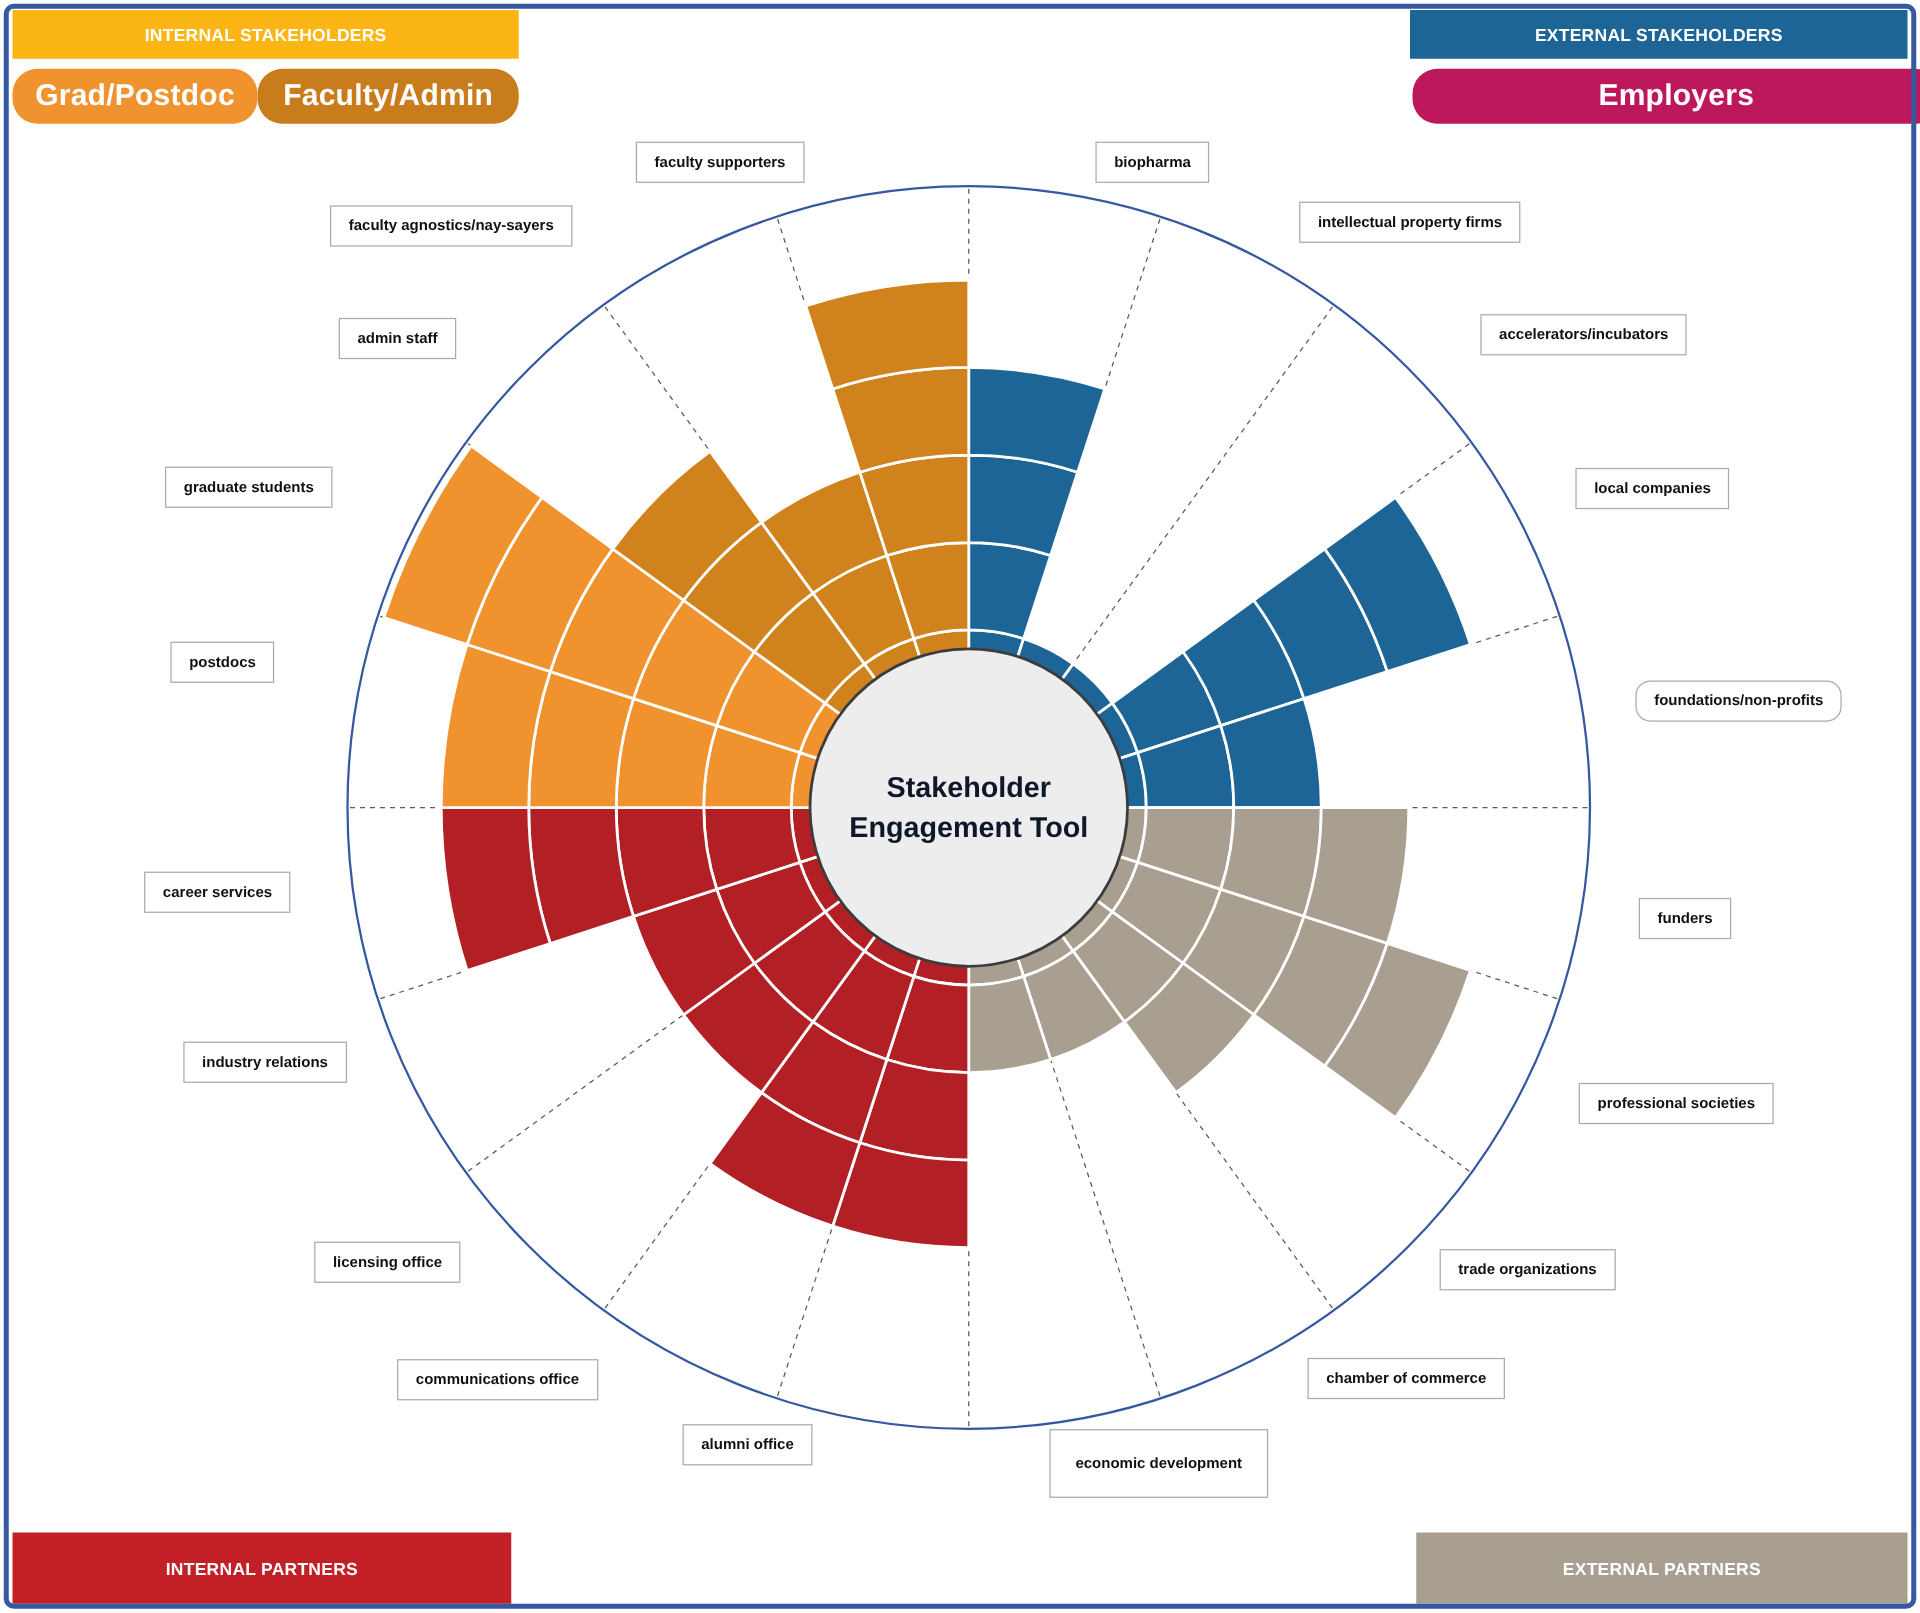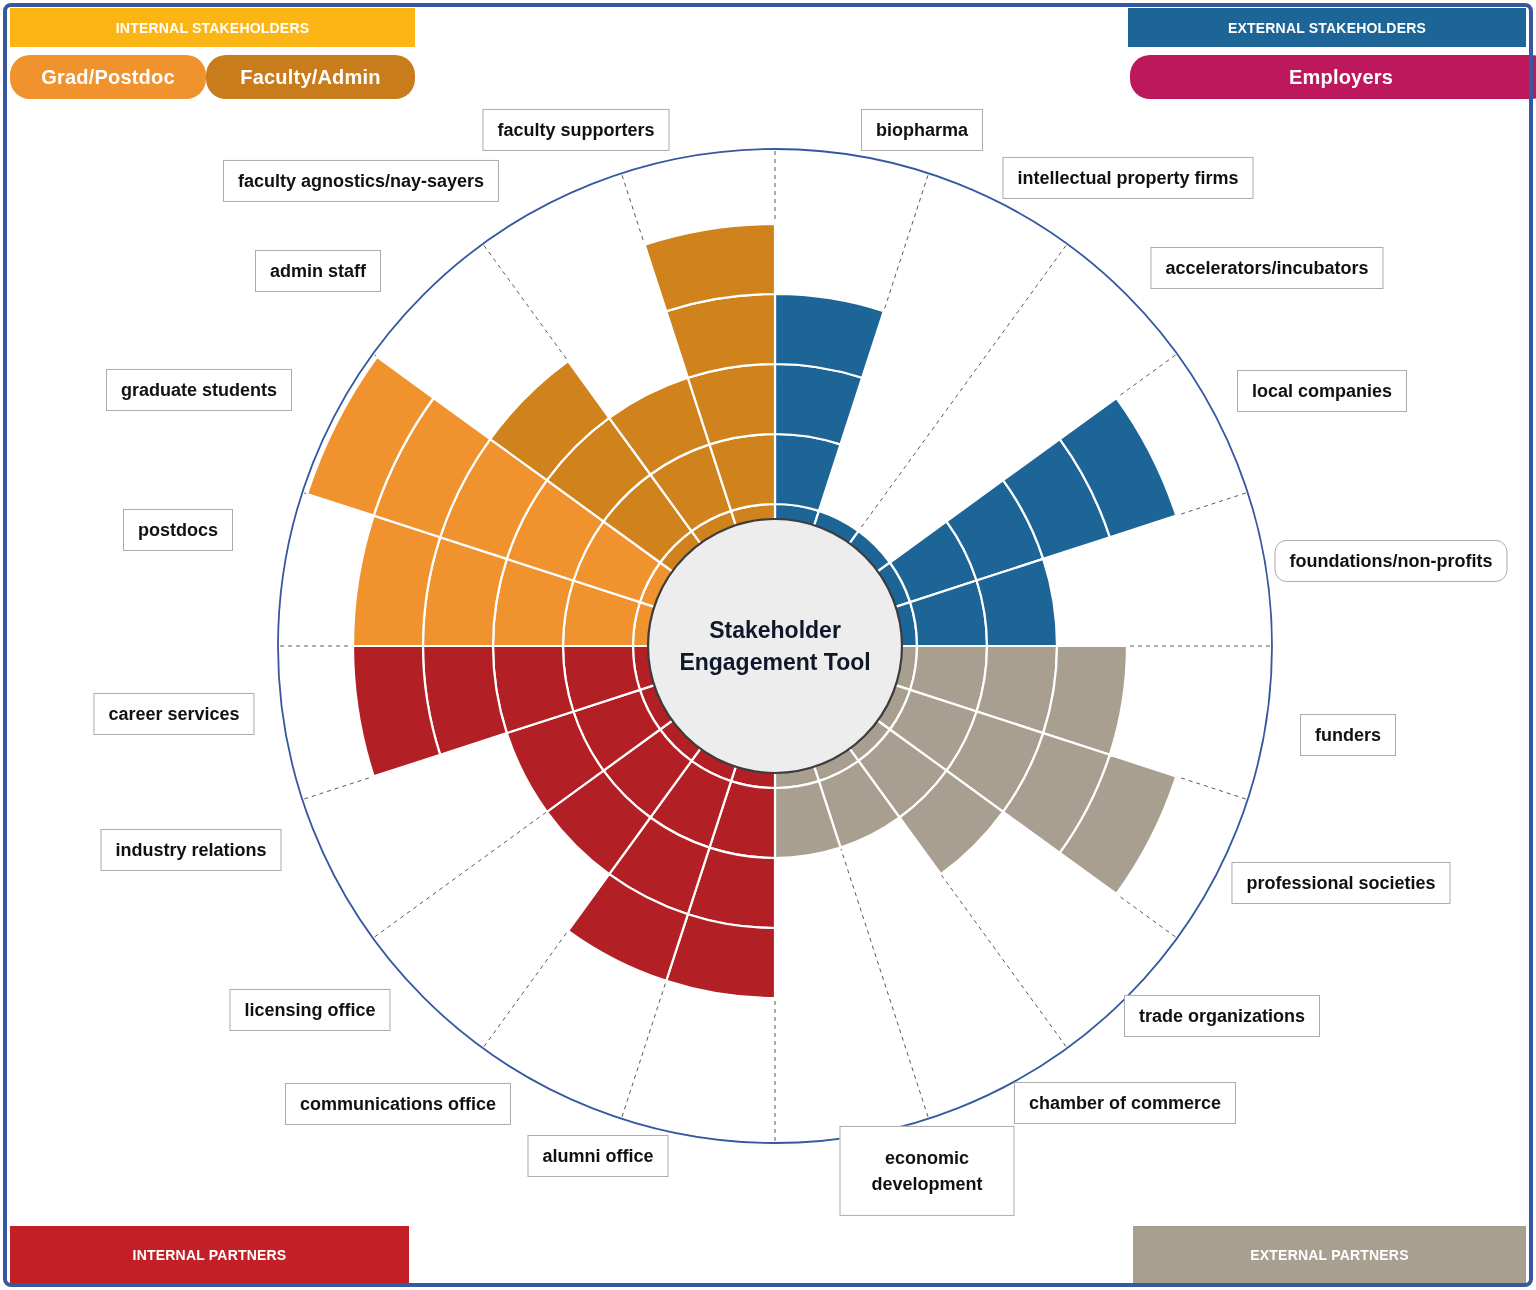--- a/index.html
+++ b/index.html
@@ -2,23 +2,23 @@
 <html><head>
 <meta charset="utf-8">
 <style>
   html,body{margin:0;padding:0;background:#ffffff;font-family:"Liberation Sans",sans-serif;}
   #page{position:relative;width:1536px;height:1290px;background:#ffffff;overflow:hidden;}
   #frame{position:absolute;inset:3px;border:4px solid #3558A0;border-radius:8px;pointer-events:none;}
   #wheel{position:absolute;left:0;top:0;}
   .hdr{position:absolute;display:flex;align-items:center;justify-content:center;
        color:#ffffff;font-weight:bold;letter-spacing:0.2px;}
   .hdr-main{font-size:14px;}
-  .hdr-sub{font-size:20px;border-radius:20px;}
+  .hdr-sub{font-size:24px;border-radius:20px;}
   .wedge-label{position:absolute;transform:translate(-50%,-50%);background:#ffffff;
-       border:1px solid #ABABAB;padding:7px 14px;font-size:18px;font-weight:bold;
+       border:1px solid #ABABAB;padding:7px 14px;font-size:12px;font-weight:bold;
        color:#111111;white-space:nowrap;text-align:center;line-height:1.45;}
   .wedge-label.wrap{white-space:normal;padding:18px 4px;}
   #center-title{position:absolute;left:775px;top:646px;transform:translate(-50%,-50%);
        width:230px;text-align:center;font-size:23px;font-weight:bold;color:#0f172a;line-height:1.4;}
 </style>
 </head>
 <body>
 
 <div id="page">
 
@@ -141,21 +141,21 @@
       <div class="wedge-label" style="left: 1322px; top: 391px;">local companies</div>
       <div class="wedge-label" style="left: 1391px; top: 561px; border-radius: 12px;">foundations/non-profits</div>
       <div class="wedge-label" style="left: 1348px; top: 735px;">funders</div>
       <div class="wedge-label" style="left: 1341px; top: 883px;">professional societies</div>
       <div class="wedge-label" style="left: 1222px; top: 1016px;">trade organizations</div>
       <div class="wedge-label" style="left: 1125px; top: 1103px;">chamber of commerce</div>
       <div class="wedge-label wrap" style="left: 927px; top: 1171px; width: 165px;">economic development</div>
       <div class="wedge-label" style="left: 598px; top: 1156px;">alumni office</div>
       <div class="wedge-label" style="left: 398px; top: 1104px;">communications office</div>
       <div class="wedge-label" style="left: 310px; top: 1010px;">licensing office</div>
-      <div class="wedge-label" style="left: 191px; top: 850px;">industry relations</div>
+      <div class="wedge-label" style="left: 212px; top: 850px;">industry relations</div>
       <div class="wedge-label" style="left: 174px; top: 714px;">career services</div>
       <div class="wedge-label" style="left: 178px; top: 530px;">postdocs</div>
       <div class="wedge-label" style="left: 199px; top: 390px;">graduate students</div>
       <div class="wedge-label" style="left: 318px; top: 271px;">admin staff</div>
       <div class="wedge-label" style="left: 361px; top: 181px;">faculty agnostics/nay-sayers</div>
       <div class="wedge-label" style="left: 576px; top: 130px;">faculty supporters</div>
     </div>
 
   <div id="frame"></div>
 </div>

